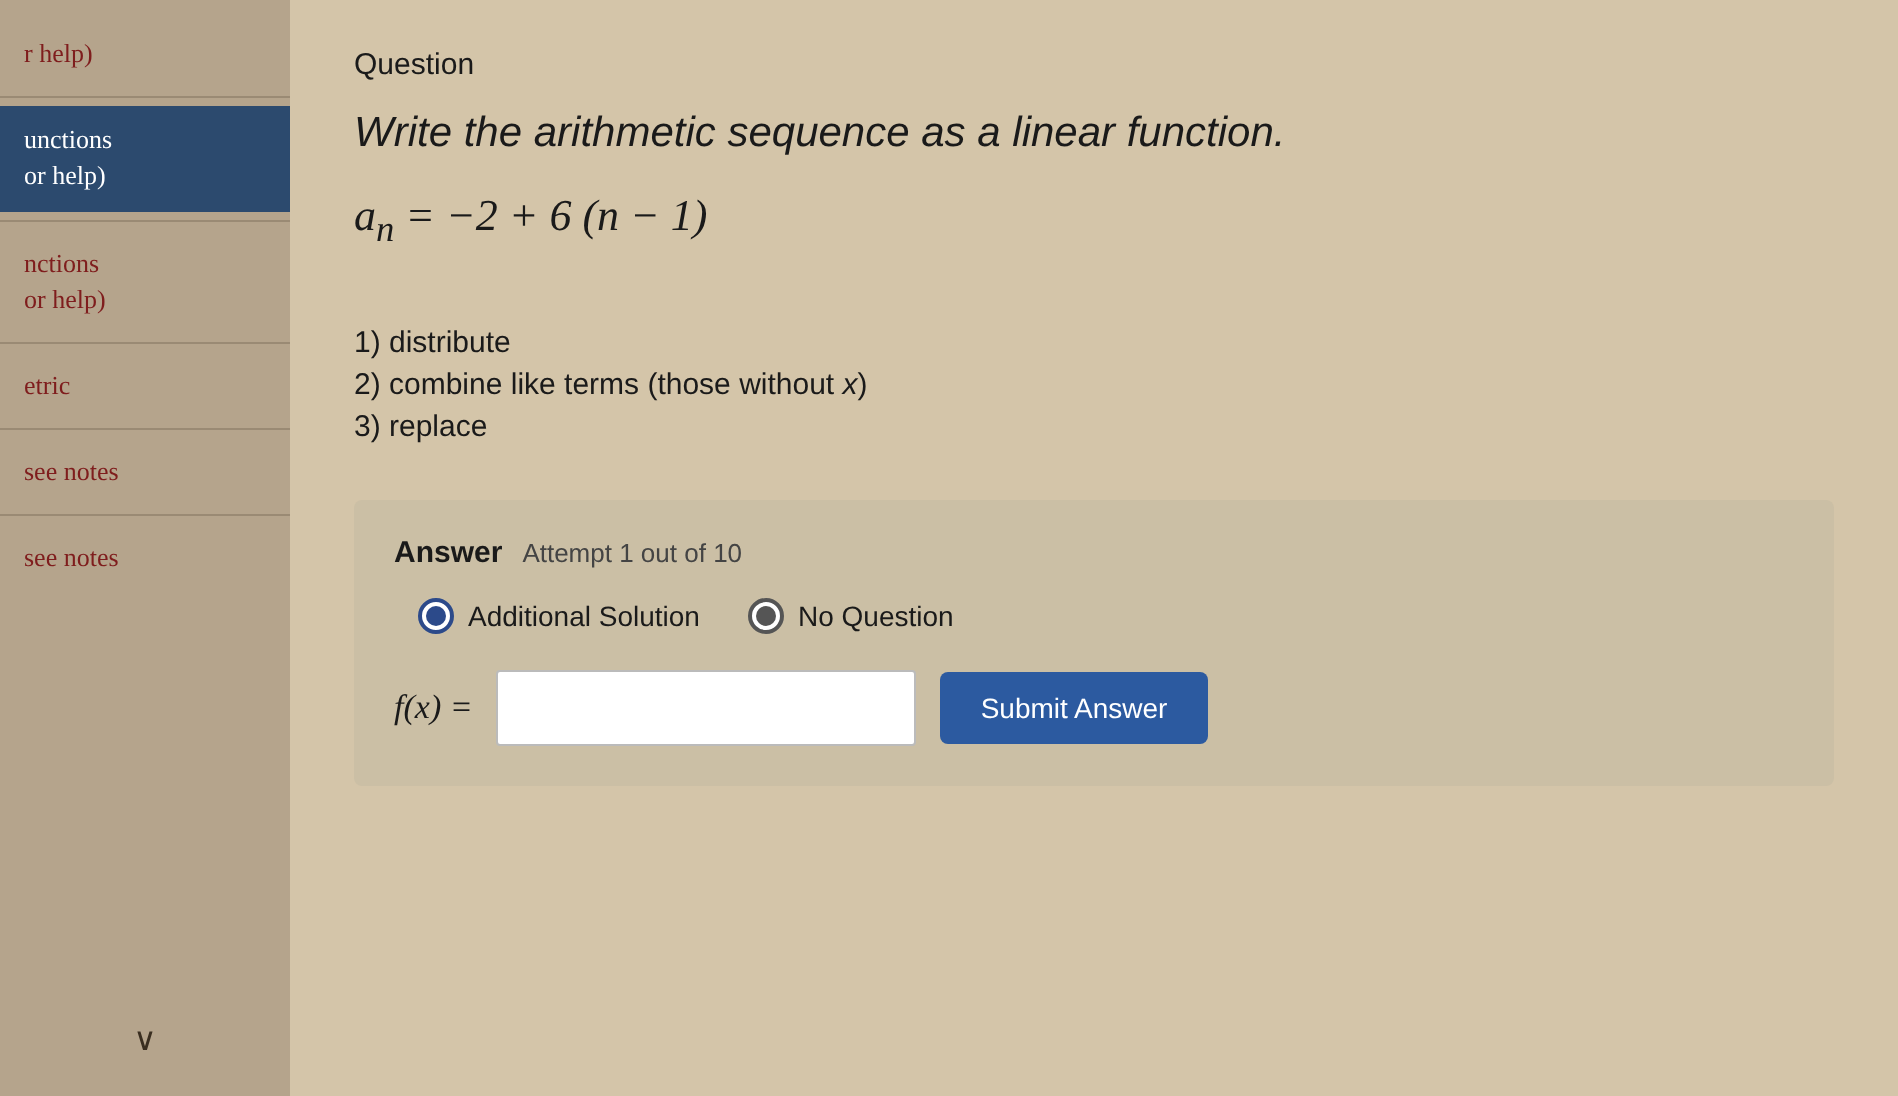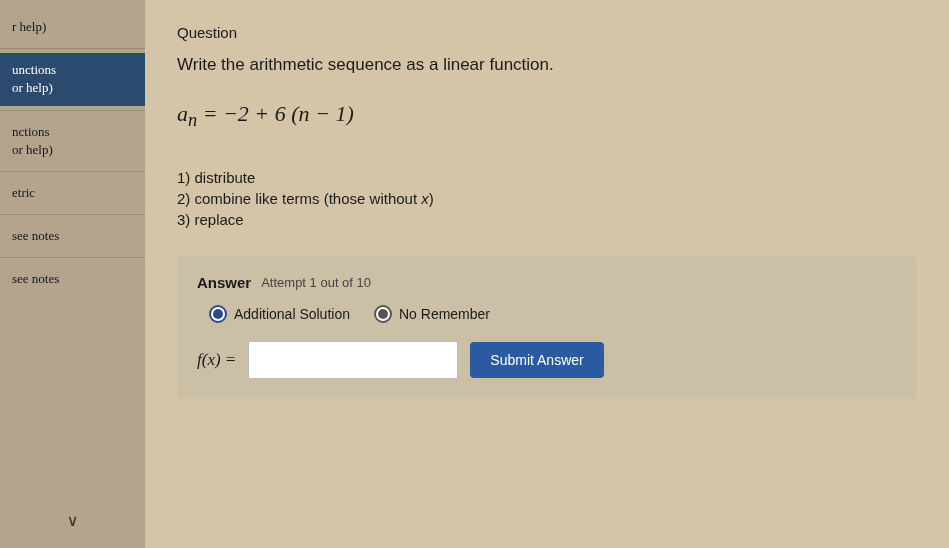--- a/index.html
+++ b/index.html
@@ -19,21 +19,21 @@
       background-color: #b5a48c;
       flex-shrink: 0;
       display: flex;
       flex-direction: column;
       padding: 10px 0;
     }
 
     .sidebar-item {
       padding: 8px 12px;
       font-size: 13px;
-      color: #0f172a;
+      color: #7f1d1d;
       cursor: pointer;
       line-height: 1.4;
     }
 
     .sidebar-item.active {
       background-color: #2c4a6e;
       color: white;
     }
 
     .sidebar-divider {
@@ -61,24 +61,25 @@
 
     .question-label {
       font-size: 15px;
       font-weight: normal;
       color: #1a1a1a;
       margin-bottom: 14px;
       font-family: Arial, sans-serif;
     }
 
     .question-text {
-      font-size: 17px;
-      color: #1a1a1a;
-      margin-bottom: 26px;
-      font-family: Arial, sans-serif;
+      font-size: 21px;
+      color: #1a1a1a;
+      margin-bottom: 16px;
+      font-family: Arial, sans-serif;
+      font-style: italic;
     }
 
     .formula {
       font-size: 22px;
       color: #1a1a1a;
       margin-bottom: 38px;
       font-family: 'Times New Roman', serif;
       font-style: italic;
     }
 
@@ -283,21 +284,21 @@
 
       <div class="radio-option">
         <div class="radio-circle selected">
         </div>
         <span class="radio-option-label">Additional Solution</span>
       </div>
 
       <div class="radio-option">
         <div class="radio-circle no-solution-circle">
         </div>
-        <span class="radio-option-label">No Remember</span>
+        <span class="radio-option-label">No Question</span>
       </div>
 
     </div>
 
     <div class="input-row">
       <span class="fx-label"><i>f</i>(<i>x</i>) =</span>
       <input class="fx-input" type="text" value="" placeholder="" style="">
       <button class="submit-btn">Submit Answer</button>
     </div>
 

